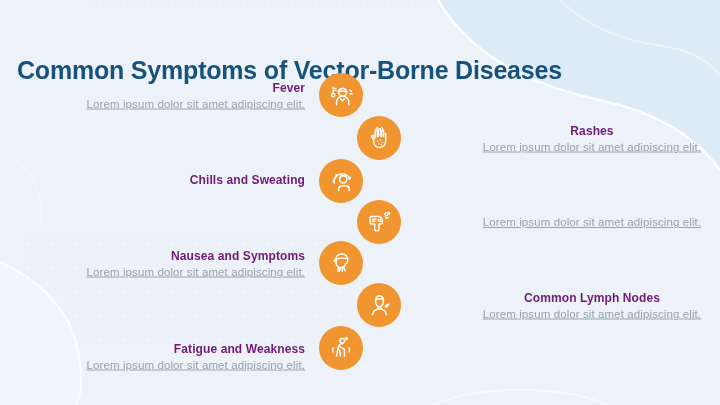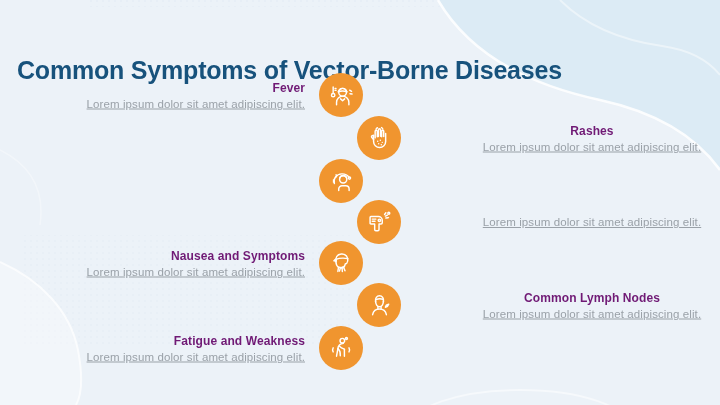--- a/index.html
+++ b/index.html
@@ -106,20 +106,21 @@
               <circle cx="13.4" cy="10.2" r="3"></circle>
               <path d="M10.5 9.2a3 3 0 0 1 5.8 0"></path>
               <path d="M6.1 13.6C4.9 9.6 7.8 5.9 12.2 5.7c2.7-.1 4.8 1 5.9 2.7"></path>
               <circle cx="18.6" cy="9.2" r=".9"></circle>
               <path d="M9.7 19.4v-1.2a2.7 2.7 0 0 1 2.7-2.7h3.2a2.7 2.7 0 0 1 2.7 2.7v1.2"></path>
               <path d="M7.5 6.4c.5.6.5 1.3 0 1.9M5.3 10.8c.4.5.4 1.1 0 1.6"></path>
             </g>
           </svg>
         </div>
     <div class="text-block" style="top: 181px;">
+      <div class="item-title">Chills and Sweating</div>
     </div>
   </div>
       <div class="row side-right">
     <div class="icon-circle" style="left: 357px; top: 200px;">
           <svg viewBox="0 0 24 24">
             <g fill="none" stroke="#fff" stroke-width="1.2" stroke-linecap="round" stroke-linejoin="round">
               <path d="M4.9 7.1h6.2a3.2 3.2 0 0 1 3.2 3.2v2a1 1 0 0 1-1 1h-1.7v4.5a1 1 0 0 1-1 1H9a1 1 0 0 1-1-1v-4.5H4.9a.7.7 0 0 1-.7-.7V7.8a.7.7 0 0 1 .7-.7z"></path>
               <circle cx="11.9" cy="10.2" r="1"></circle>
               <path d="M6 9.2h3M6 11h2.3"></path>
               <path d="M16.2 5.4l1.1-1.5M17.3 8.3l1.9-.3M16.9 6.7l1.6-.9"></path>
@@ -178,19 +179,19 @@
               <path d="M13.6 7.6c-2.5.4-4.4 2-4.6 4.5"></path>
               <path d="M10.3 10.2c1.1 1.2 2.3 1.8 3.7 2.1"></path>
               <path d="M14.4 12.6v5.9"></path>
               <path d="M9 12.1l-1.1 6.3"></path>
               <path d="M9.3 12.3c1.4 1.3 1.9 2.9 1.7 5.7"></path>
               <path d="M5.1 11.4q-1 1.7 0 3.4M18.2 11.4q1 1.7 0 3.4"></path>
               <circle cx="16.1" cy="3.7" r=".8"></circle>
             </g>
           </svg>
         </div>
-    <div class="text-block" style="top: 348px;">
+    <div class="text-block" style="top: 356px;">
       <div class="item-title">Fatigue and Weakness</div>
       <div class="item-desc">Lorem ipsum dolor sit amet adipiscing elit.</div>
     </div>
   </div>
     </div>
 </div>
 
 </body></html>

